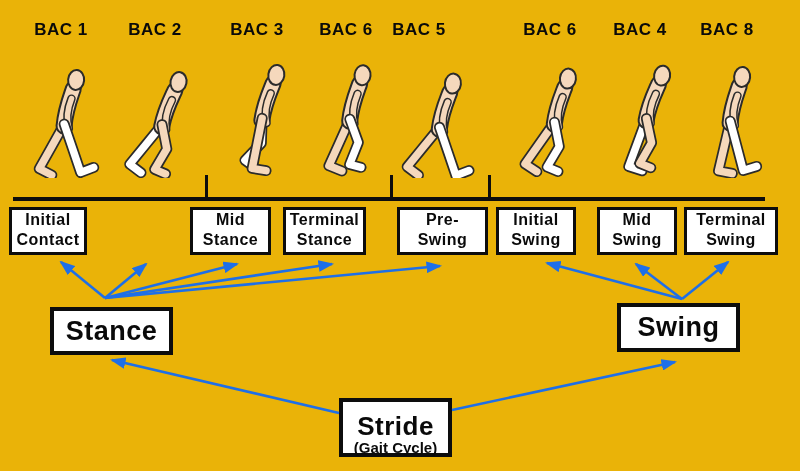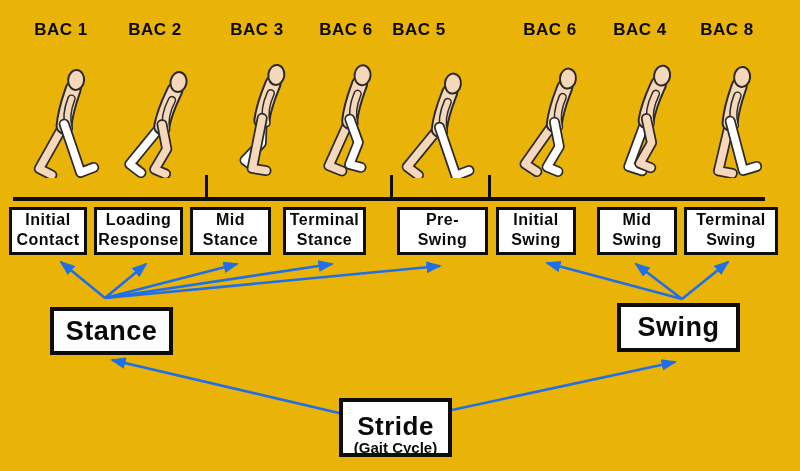--- a/index.html
+++ b/index.html
@@ -189,24 +189,20 @@
       </svg></div>
 
   <div class="ruler"></div>
   <div class="tick" style="left:205px"></div>
   <div class="tick" style="left:390px"></div>
   <div class="tick" style="left:488px"></div>
 
   <div class="phase-box" style="left:9px;width:78px">
     <span>Initial</span>
     <span>Contact</span>
-  </div>
-  <div class="phase-box" style="left:94px;width:89px">
-    <span>Loading</span>
-    <span>Response</span>
   </div>
   <div class="phase-box" style="left:190px;width:81px">
     <span>Mid</span>
     <span>Stance</span>
   </div>
   <div class="phase-box" style="left:283px;width:83px">
     <span>Terminal</span>
     <span>Stance</span>
   </div>
   <div class="phase-box" style="left:397px;width:91px">

